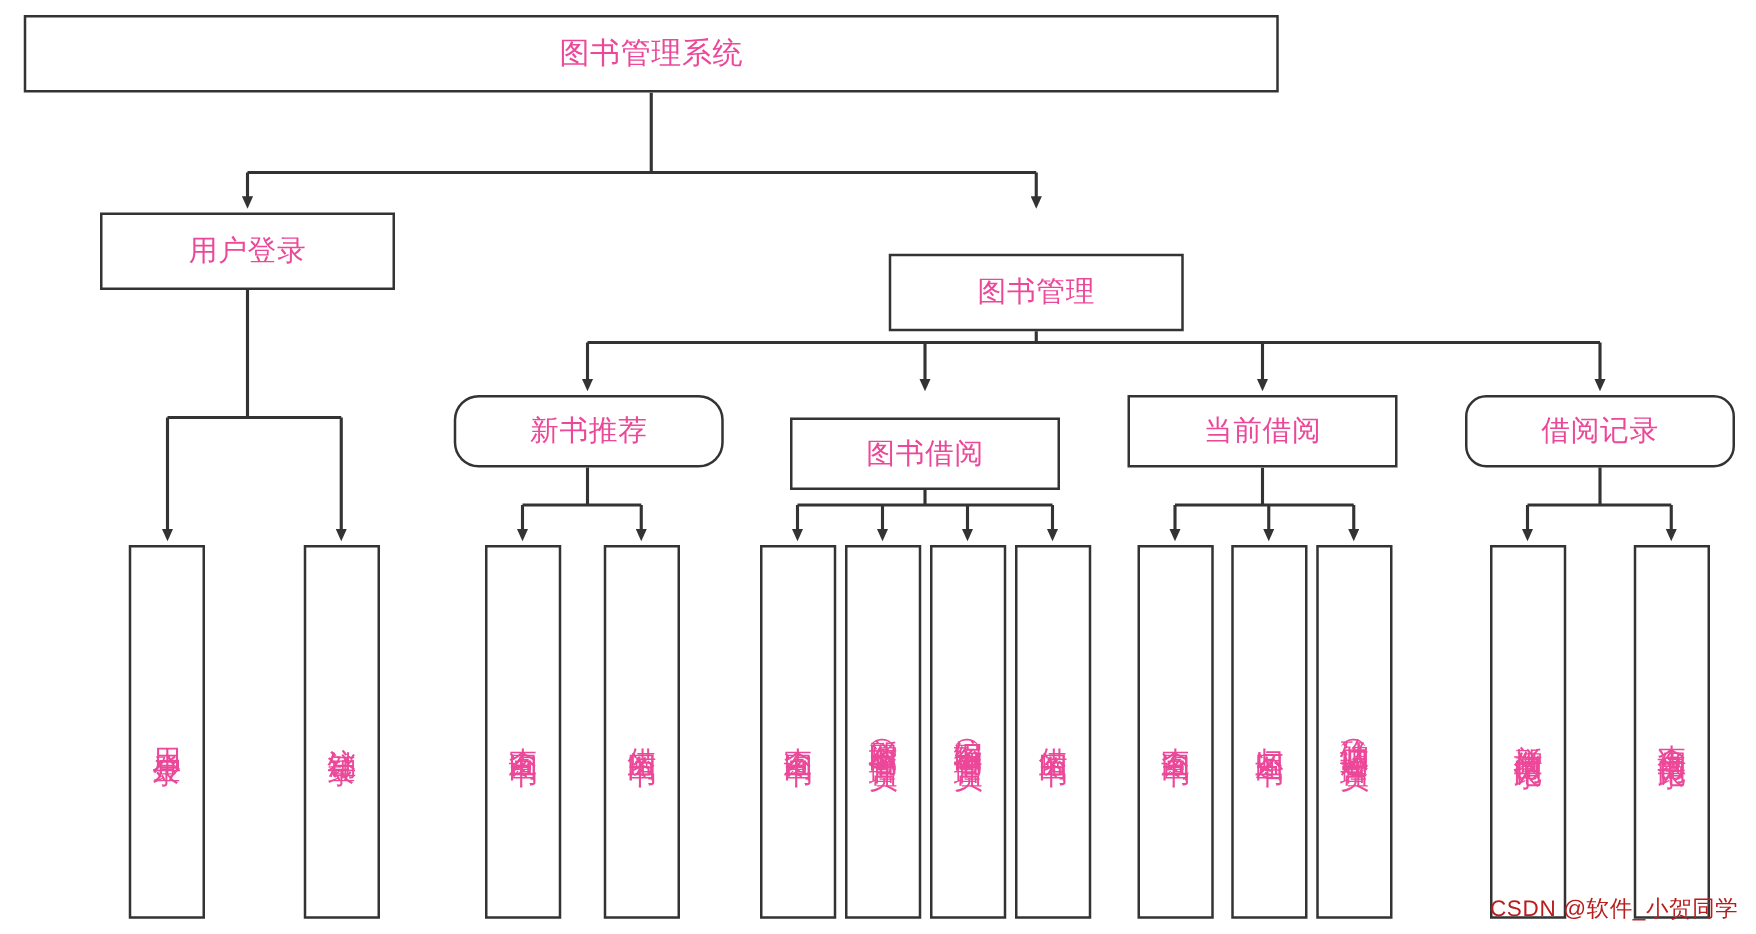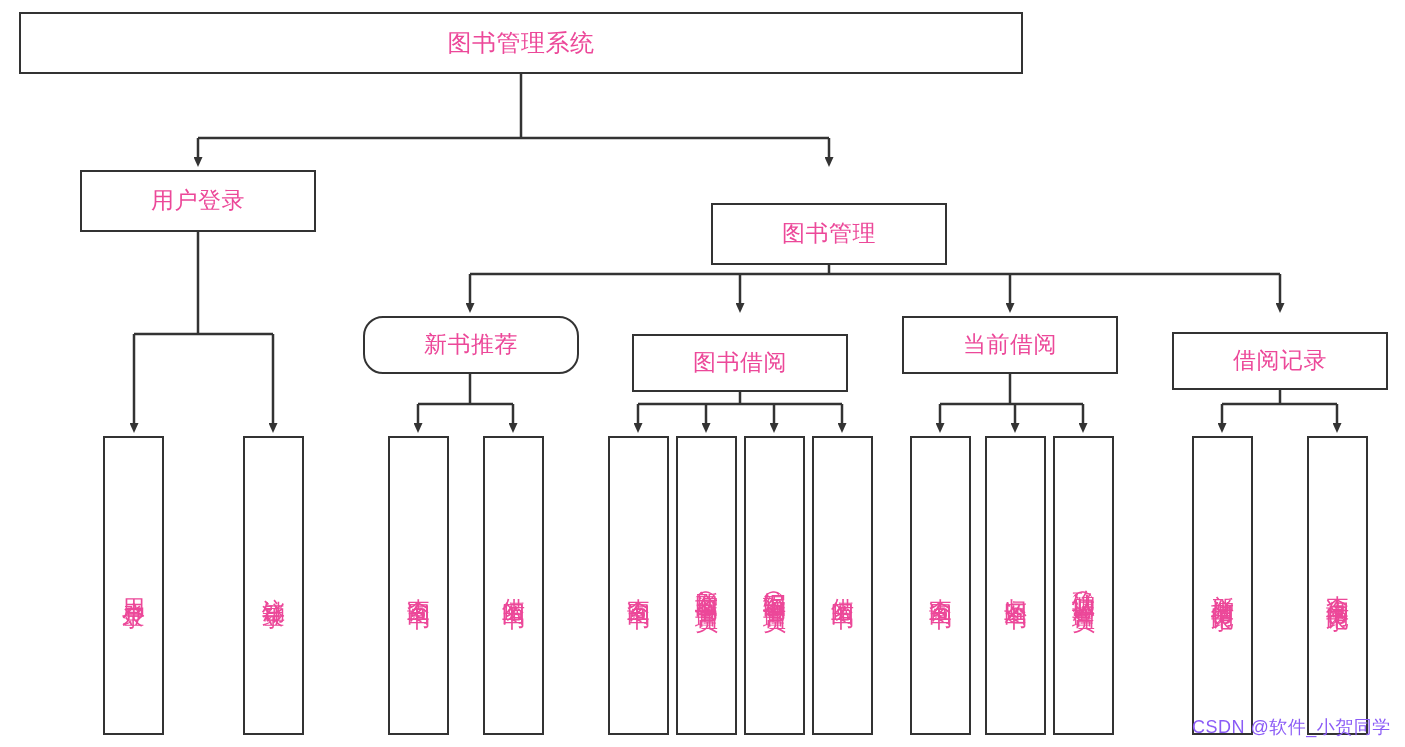--- a/index.html
+++ b/index.html
@@ -60,21 +60,21 @@
     writing-mode: vertical-rl;
     text-orientation: upright;
     font-size: 23px;
     line-height: 1.0;
     letter-spacing: 3px;
     white-space: nowrap;
     text-align: center;
   }
   .watermark {
     position: absolute;
-    color: #8b5cf6;
+    color: #b91c1c;
     font-size: 18px;
     letter-spacing: 0.5px;
     white-space: nowrap;
     z-index: 5;
   }
 </style>
 </head>
 <body>
 
 <div id="canvas">
@@ -142,21 +142,21 @@
 
   <div class="node horz" style="left:363px; top:316px; width:216px; height:58px;border-radius:20px;">
     <span class="label">新书推荐</span>
   </div>
   <div class="node horz" style="left:632px; top:334px; width:216px; height:58px;">
     <span class="label">图书借阅</span>
   </div>
   <div class="node horz" style="left:902px; top:316px; width:216px; height:58px;justify-content:center;">
     <span class="label">当前借阅</span>
   </div>
-  <div class="node horz" style="left:1172px; top:332px; width:216px; height:58px;">
+  <div class="node horz" style="left:1172px; top:316px; width:216px; height:58px;border-radius:17px;">
     <span class="label">借阅记录</span>
   </div>
 
   <div class="node vert" style="left:103px; top:436px; width:61px; height:299px;">
     <span class="label">用户登录</span>
   </div>
   <div class="node vert" style="left:243px; top:436px; width:61px; height:299px;">
     <span class="label">注销登录</span>
   </div>
 

